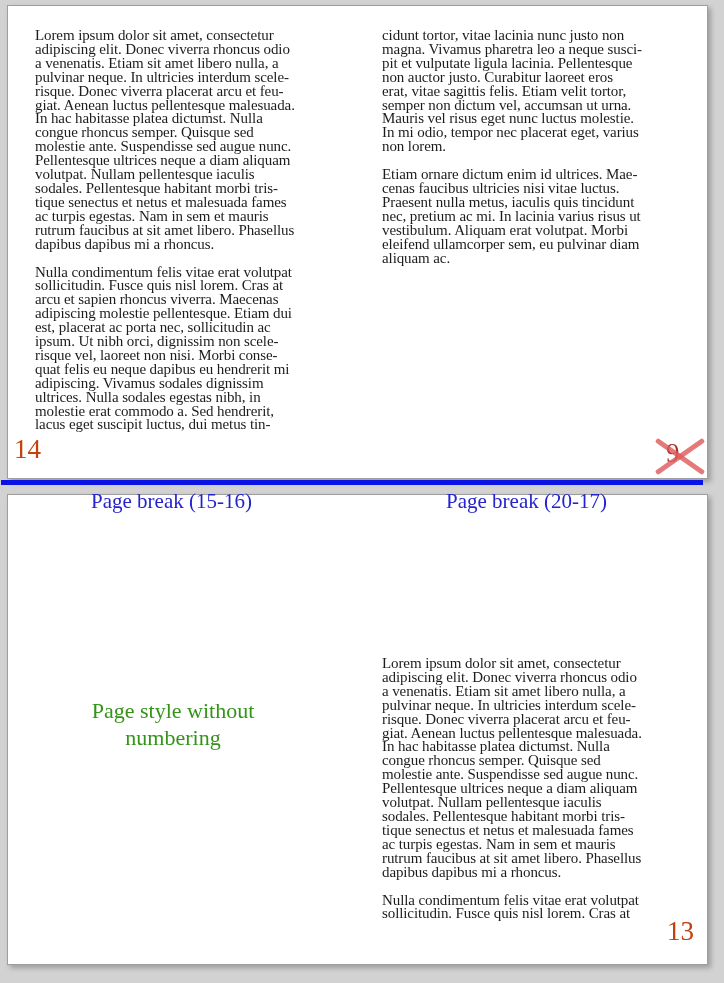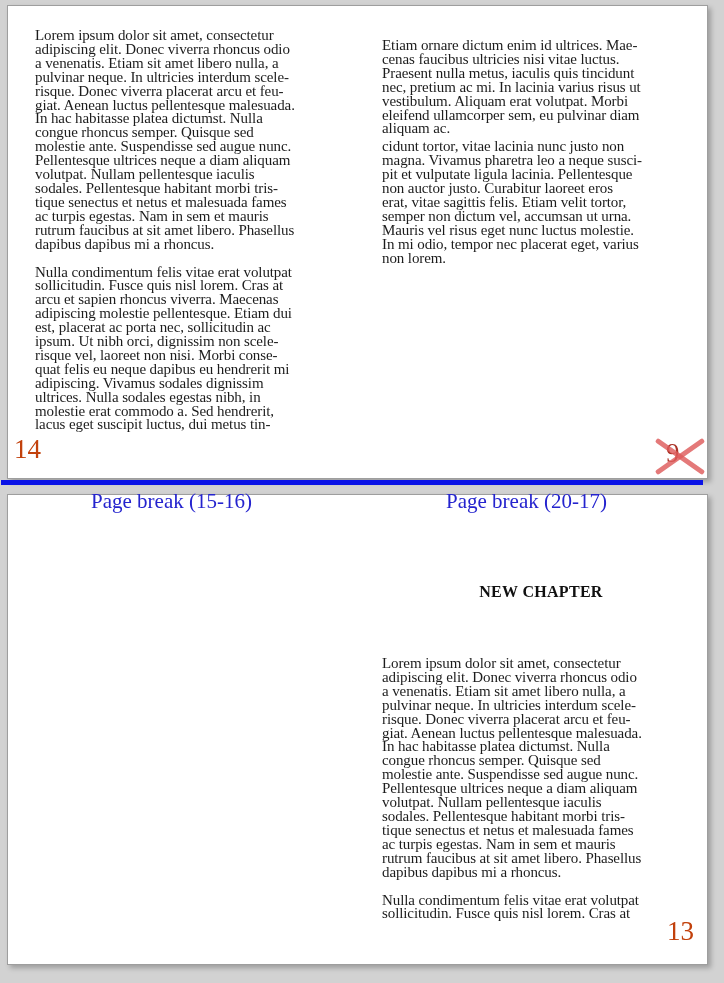--- a/index.html
+++ b/index.html
@@ -97,51 +97,52 @@
 est, placerat ac porta nec, sollicitudin ac
 ipsum. Ut nibh orci, dignissim non scele-
 risque vel, laoreet non nisi. Morbi conse-
 quat felis eu neque dapibus eu hendrerit mi
 adipiscing. Vivamus sodales dignissim
 ultrices. Nulla sodales egestas nibh, in
 molestie erat commodo a. Sed hendrerit,
 lacus eget suscipit luctus, dui metus tin-</p>
     </div>
     <div class="col col-right">
-      <p class="para second">Etiam ornare dictum enim id ultrices. Mae-
-cenas faucibus ultricies nisi vitae luctus.
-Praesent nulla metus, iaculis quis tincidunt
-nec, pretium ac mi. In lacinia varius risus ut
-vestibulum. Aliquam erat volutpat. Morbi
-eleifend ullamcorper sem, eu pulvinar diam
-aliquam ac.</p>
       <p class="para">cidunt tortor, vitae lacinia nunc justo non
 magna. Vivamus pharetra leo a neque susci-
 pit et vulputate ligula lacinia. Pellentesque
 non auctor justo. Curabitur laoreet eros
 erat, vitae sagittis felis. Etiam velit tortor,
 semper non dictum vel, accumsan ut urna.
 Mauris vel risus eget nunc luctus molestie.
 In mi odio, tempor nec placerat eget, varius
 non lorem.</p>
+      <p class="para second">Etiam ornare dictum enim id ultrices. Mae-
+cenas faucibus ultricies nisi vitae luctus.
+Praesent nulla metus, iaculis quis tincidunt
+nec, pretium ac mi. In lacinia varius risus ut
+vestibulum. Aliquam erat volutpat. Morbi
+eleifend ullamcorper sem, eu pulvinar diam
+aliquam ac.</p>
     </div>
     <div class="pagenum pagenum-left">14</div>
     <div class="crossed">
       <span class="num">9</span>
       <span class="stroke s1"></span>
       <span class="stroke s2"></span>
     </div>
   </div>
 
   <div class="divider"></div>
   <div class="break-label left">Page break (15-16)</div>
   <div class="break-label right">Page break (20-17)</div>
 
   <div id="spread-bottom" class="page-box">
-    <div class="chapter">NEW CHAPTER</div>
+    <div class="green-ann">Page style without
+numbering</div>
     <div class="col col-right">
       <p class="para">Lorem ipsum dolor sit amet, consectetur
 adipiscing elit. Donec viverra rhoncus odio
 a venenatis. Etiam sit amet libero nulla, a
 pulvinar neque. In ultricies interdum scele-
 risque. Donec viverra placerat arcu et feu-
 giat. Aenean luctus pellentesque malesuada.
 In hac habitasse platea dictumst. Nulla
 congue rhoncus semper. Quisque sed
 molestie ante. Suspendisse sed augue nunc.

